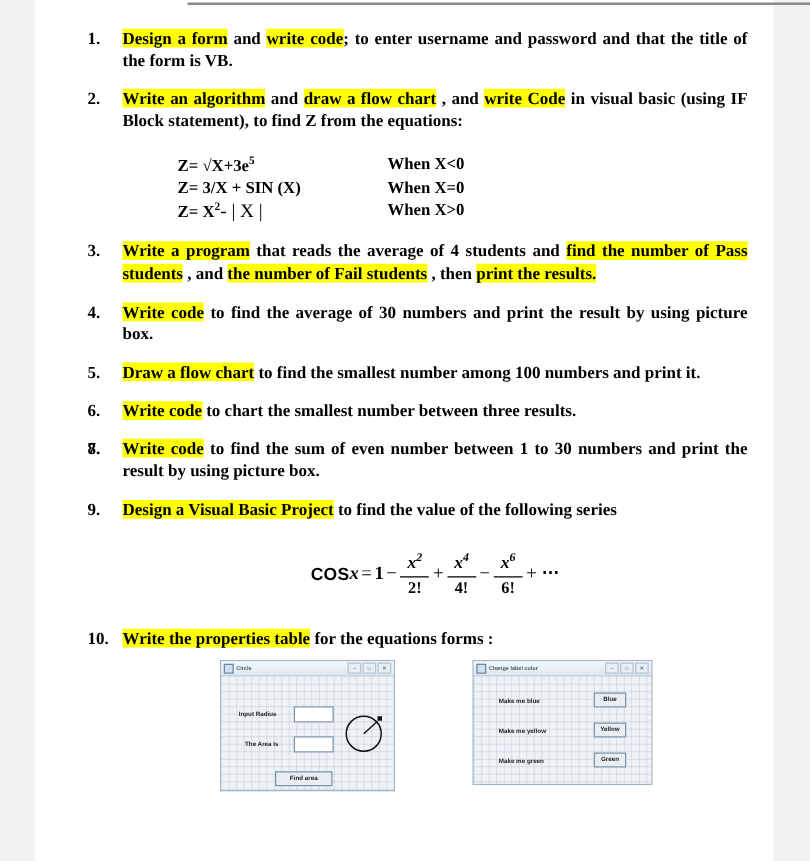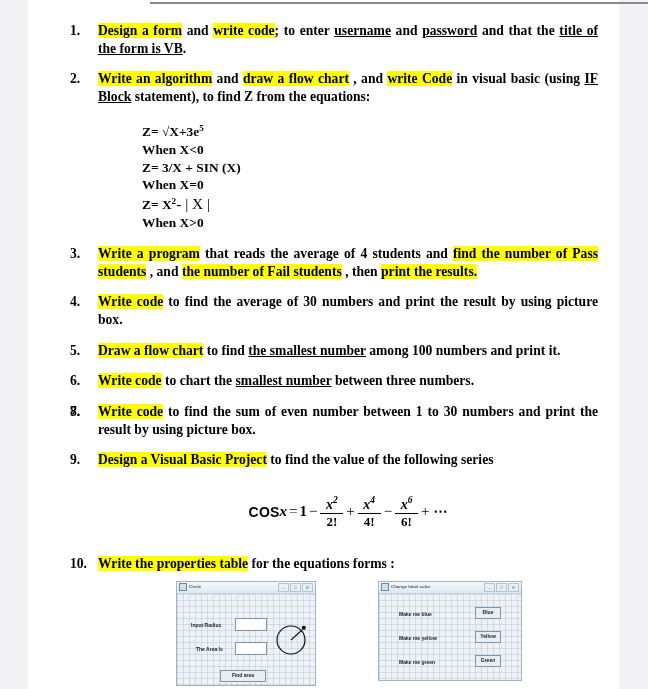--- a/index.html
+++ b/index.html
@@ -56,32 +56,32 @@
     top: 0;
     width: 24px;
     text-align: left;
     font-weight: bold;
   }
   li.q10 > .num { width: 26px; }
   li.q10 { padding-left: 26px; }
 
   .hl { background: #ffff00; }
   .hl-red { background: #fbd9dc; color: #d81020; }
-  .u { text-decoration: underline; }
+  .u { }
 
   
   .eqblock {
     margin-top: 16px;
     margin-bottom: 4px;
     padding-left: 44px;
     font-size: 13.4px;
     font-weight: bold;
     line-height: 1.32;
   }
-  .eqrow { display: flex; flex-direction: column; }
+  .eqrow { display: flex; }
   .eqrow .lhs { width: 168px; }
   .eqrow .rhs { }
   sup.sm { font-size: 0.68em; vertical-align: super; }
   .absbar { font-weight: normal; font-size: 1.15em; }
 
   
   .series-wrap {
     margin-top: 26px;
     margin-bottom: 26px;
     text-align: center;
@@ -261,21 +261,21 @@
       <li class="q">
         <span class="num">5.</span>
         <span class="body">
           <span class="hl">Draw a flow chart</span><span> to find </span><span class="u">the smallest number</span><span> among 100 numbers and print it.</span>
         </span>
       </li>
 
       <li class="q">
         <span class="num">6.</span>
         <span class="body">
-          <span class="hl">Write code</span><span> to chart the </span><span class="u">smallest number</span><span> between three numbers.</span>
+          <span class="hl">Write code</span><span> to chart the </span><span class="u">smallest number</span><span> between three results.</span>
         </span>
       </li>
 
       <li class="q">
         <span class="num">7.</span>
       </li>
 
       <li class="q">
         <span class="num">8.</span>
         <span class="body">

